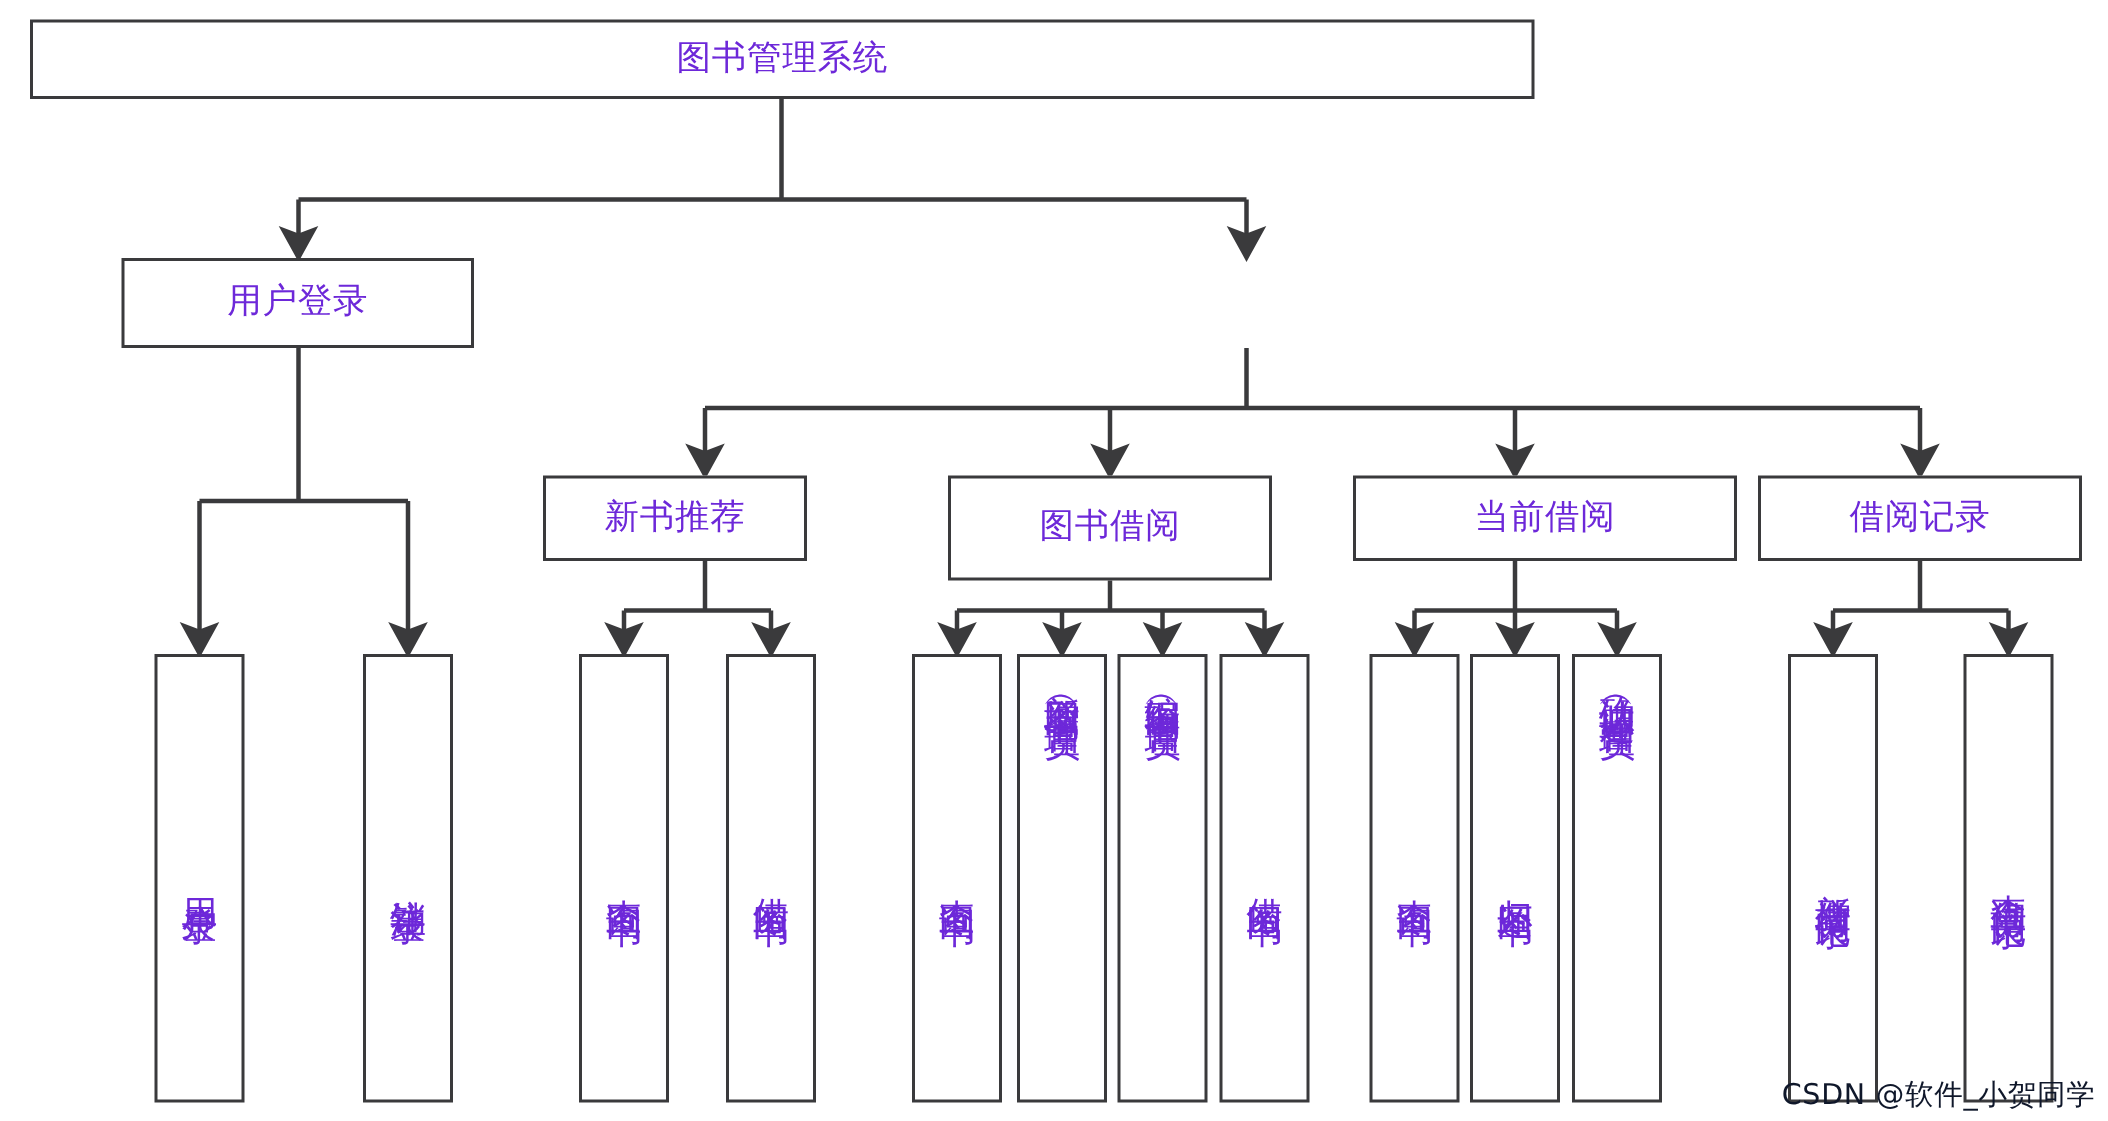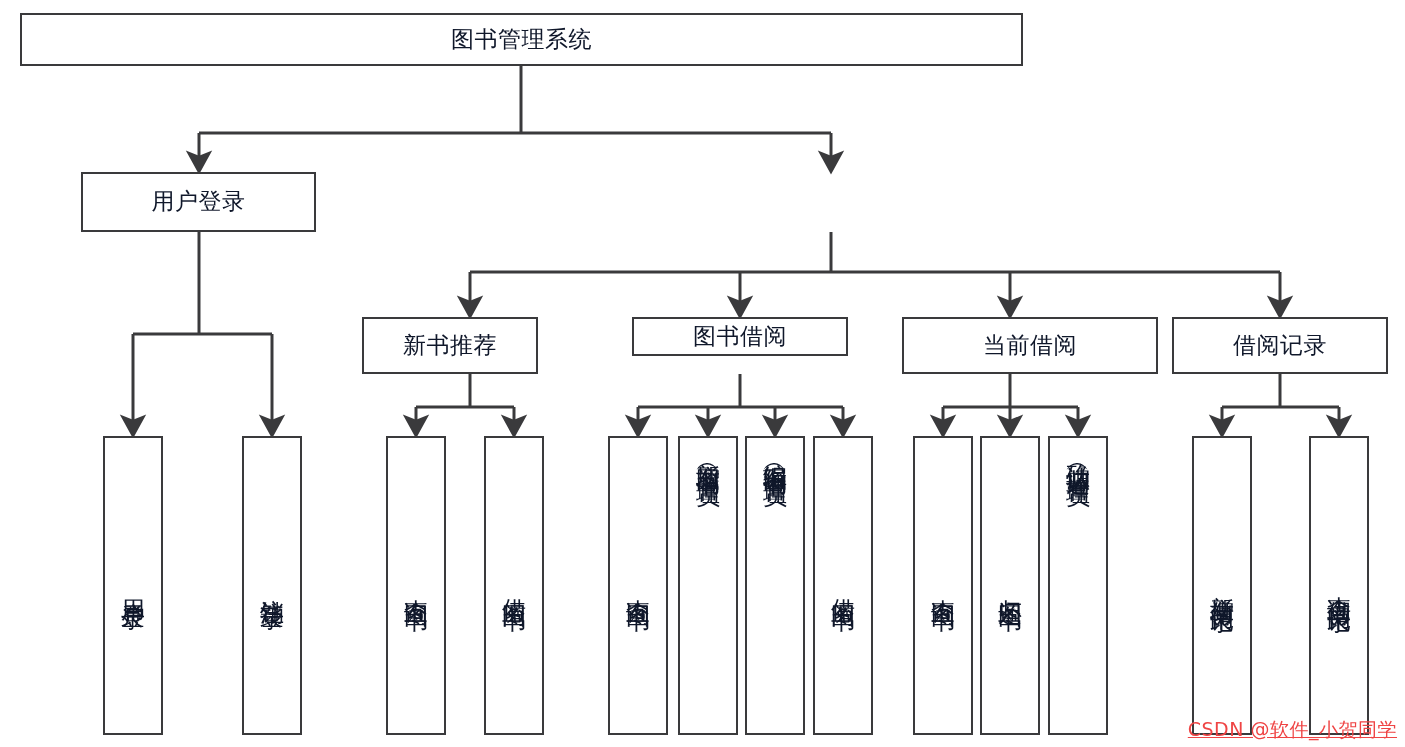--- a/index.html
+++ b/index.html
@@ -26,21 +26,21 @@
     pointer-events: none;
   }
   .node {
     position: absolute;
     box-sizing: border-box;
     border: 2.5px solid #3a3a3c;
     background: #ffffff;
     display: flex;
     align-items: center;
     justify-content: center;
-    color: #0f172a;
+    color: #6d28d9;
   }
   .node .lbl {
     display: block;
     text-align: center;
     line-height: 1.12;
     letter-spacing: 0.5px;
   }
   
   .node.h .lbl {
     font-size: 23px;
@@ -65,24 +65,23 @@
   }
   .node.v.mid {
     align-items: center;
     padding-top: 0;
   }
   #watermark {
     position: absolute;
     right: 8px;
     bottom: 4px;
     font-size: 19px;
-    color: #ef4444;
+    color: #0f172a;
     white-space: nowrap;
     letter-spacing: 0.5px;
-    text-decoration: underline;
   }
 </style>
 </head>
 <body>
 
 <div id="canvas">
 
   <svg id="edges" viewBox="0 0 1405 747" xmlns="http://www.w3.org/2000/svg">
     <defs>
       <marker id="arrow" markerWidth="11" markerHeight="11" refX="4.2" refY="5" orient="auto" markerUnits="strokeWidth">
@@ -137,21 +136,21 @@
     <span class="lbl">图书管理系统</span>
   </div>
 
   <div class="node h" style="left:81px; top:172px; width:235px; height:60px;">
     <span class="lbl">用户登录</span>
   </div>
 
   <div class="node h" style="left:362px; top:317px; width:176px; height:57px;">
     <span class="lbl">新书推荐</span>
   </div>
-  <div class="node h" style="left:632px; top:317px; width:216px; height:39px;">
+  <div class="node h" style="left:632px; top:317px; width:216px; height:70px;">
     <span class="lbl">图书借阅</span>
   </div>
   <div class="node h" style="left:902px; top:317px; width:256px; height:57px;">
     <span class="lbl">当前借阅</span>
   </div>
   <div class="node h" style="left:1172px; top:317px; width:216px; height:57px;">
     <span class="lbl">借阅记录</span>
   </div>
 
   <div class="node v mid" style="left:103px; top:436px; width:60px; height:299px;">

